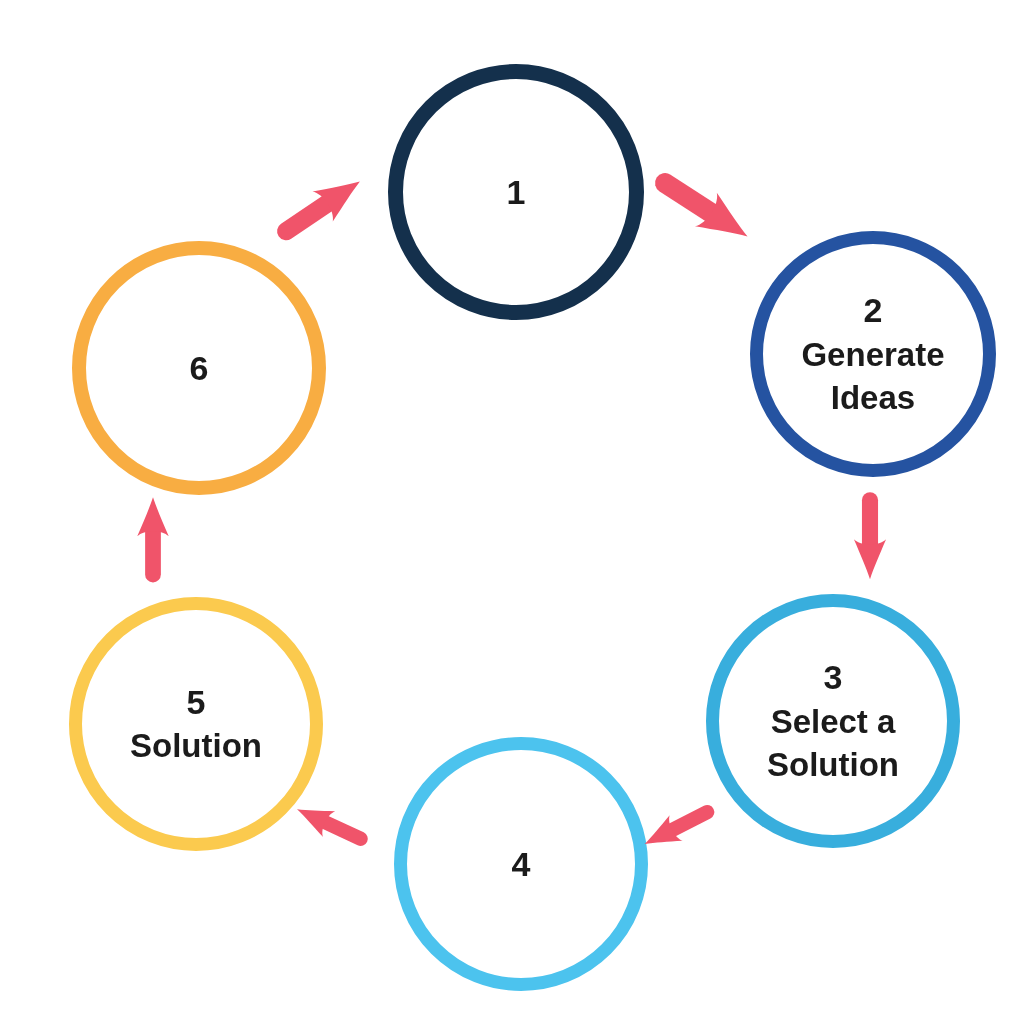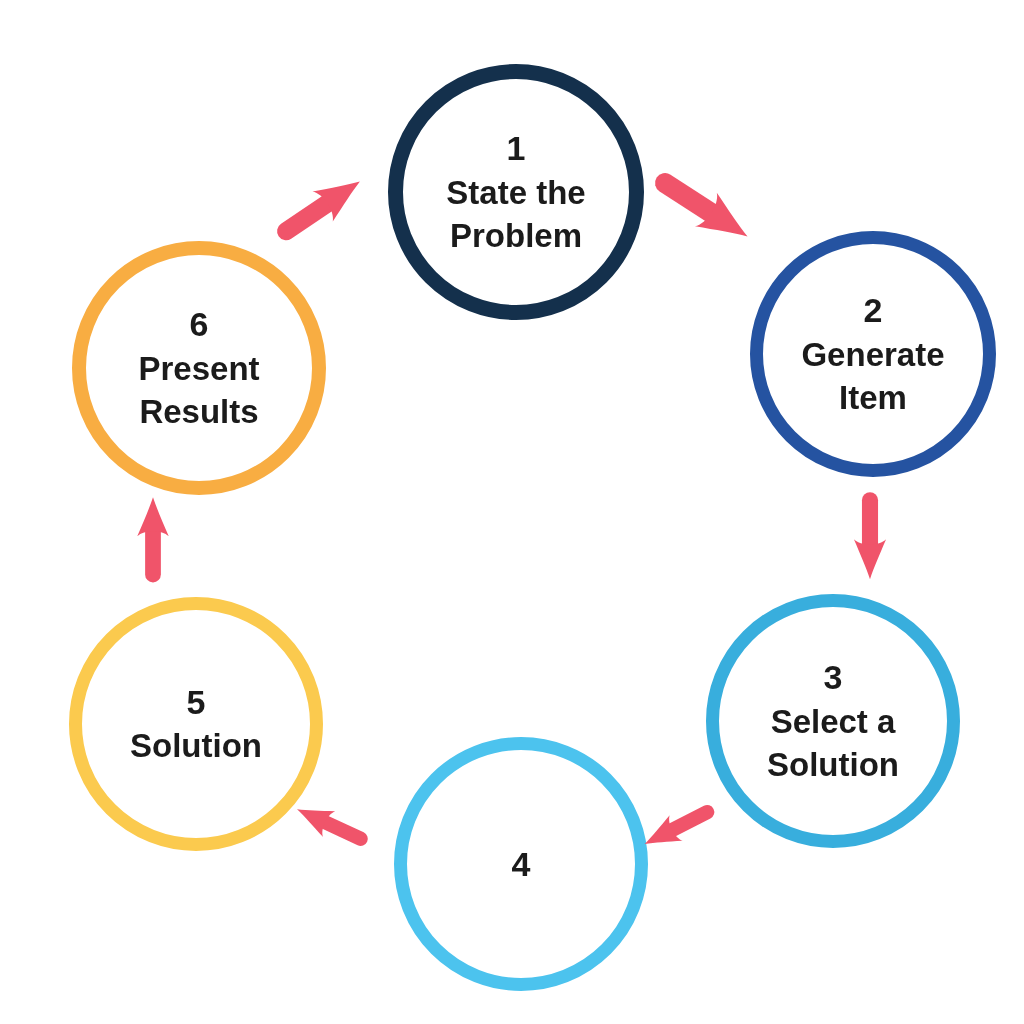--- a/index.html
+++ b/index.html
@@ -61,49 +61,45 @@
   .a56 { left: 108px; top: 522px; width:  90px; height: 33px; transform: rotate(-90deg); }
   .a61 { left: 268px; top: 189px; width: 105px; height: 38px; transform: rotate(-34deg); }
 </style>
 </head>
 <body>
 
 <div class="canvas">
 
   <div class="step-circle c1" style="border-color: rgb(20, 48, 76);">
     <div class="step-number">1</div>
-    <div class="step-label">State the
-Problem</div>
   </div>
 
   <div class="step-circle c2" style="border-color: rgb(37, 83, 161);">
     <div class="step-number">2</div>
     <div class="step-label">Generate
-Item</div>
+Ideas</div>
   </div>
 
   <div class="step-circle c3" style="border-color: rgb(56, 174, 221);">
     <div class="step-number">3</div>
     <div class="step-label">Select a
 Solution</div>
   </div>
 
   <div class="step-circle c4" style="border-color: rgb(76, 195, 238);">
     <div class="step-number">4</div>
   </div>
 
   <div class="step-circle c5" style="border-color: rgb(251, 202, 78);">
     <div class="step-number">5</div>
     <div class="step-label">Solution</div>
   </div>
 
   <div class="step-circle c6" style="border-color: rgb(248, 173, 66);">
     <div class="step-number">6</div>
-    <div class="step-label">Present
-Results</div>
   </div>
 
   <div class="arrow a12" style="color: rgb(240, 84, 106);">
     <svg viewBox="0 0 120 44">
       <line x1="12" y1="22" x2="70" y2="22" stroke="currentColor" stroke-width="21" stroke-linecap="round"></line>
       <path d="M63,1 C84,10 100,17 115,22 C100,27 84,34 63,43 C72,34 72,10 63,1 Z" fill="currentColor"></path>
     </svg>
   </div>
 
   <div class="arrow a23" style="color: rgb(240, 84, 106);">

